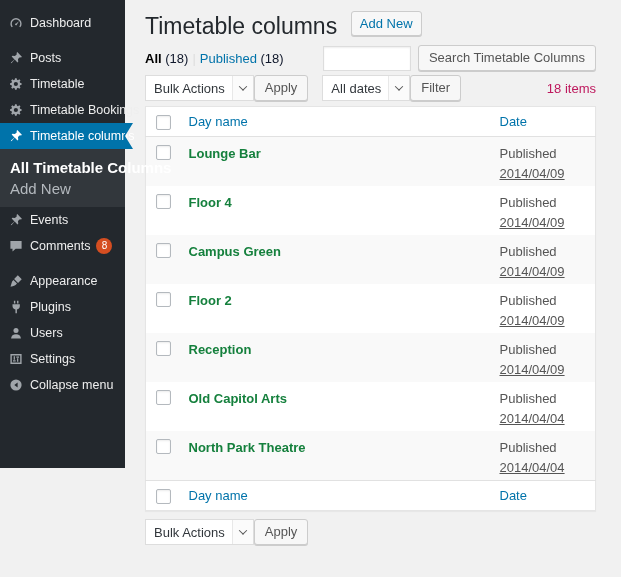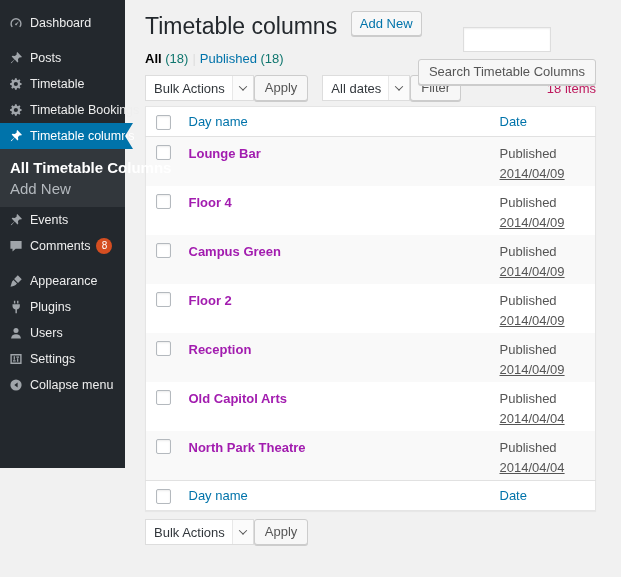--- a/index.html
+++ b/index.html
@@ -41,38 +41,38 @@
 
   
   .content { flex:1; position:relative; padding:9px 25px 10px 20px; background:#f1f1f1; }
   h1.page-title { display:inline-block; margin:0; padding:3px 0 4px; font-size:23px; font-weight:400; color:#23282d; line-height:29px; }
   .page-title-action {
     display:inline-block; vertical-align:6px; margin-left:10px;
     padding:4px 8px; font-size:13px; line-height:15px;
     background:#f7f7f7; border:1px solid #ccc; border-radius:3px;
     color:#0073aa; cursor:pointer; box-shadow:0 1px 0 #ccc; text-decoration:none;
   }
-  .search-box { position:absolute; top:27px; right:25px; display:flex; align-items:center; gap:7px;flex-direction:column; }
+  .search-box { position:absolute; top:45px; right:25px; display:flex; align-items:center; gap:7px; }
   .search-input {
     width:88px; height:25px; padding:0 6px; font-size:13px;
     background:#fff; border:1px solid #ddd; border-radius:0;
     box-shadow:inset 0 1px 2px rgba(0,0,0,.07); outline:none;
     font-family:"Liberation Sans", sans-serif;
   }
   .btn {
     height:26px; padding:0 10px; font-size:13px; line-height:24px;
     background:#f7f7f7; border:1px solid #ccc; border-radius:3px;
     color:#555; cursor:pointer; box-shadow:0 1px 0 #ccc; white-space:nowrap;
     font-family:"Liberation Sans", sans-serif;
   }
   .subsubsub { margin:5px 0 0; font-size:13px; color:#646970; line-height:17px; }
   .subsubsub a { text-decoration:none; cursor:pointer; }
   .subsubsub .view-all { color:#000; font-weight:600; }
   .subsubsub .view-published { color:#0073aa; }
-  .subsubsub .count { color:#0f766e; font-weight:400; }
+  .subsubsub .count { color:#0f172a; font-weight:400; }
   .subsubsub .bar { color:#ddd; margin:0 4px; }
 
   .tablenav { display:flex; align-items:center; margin:8px 0 5px; }
   .tablenav .spacer { width:14px; }
   .wp-select {
     display:inline-flex; align-items:center; height:26px;
     background:#fff; border:1px solid #ddd; padding-left:8px;
     color:#32373c; cursor:pointer; white-space:nowrap;
   }
   .wp-select .chev { width:21px; height:24px; margin-left:7px; border-left:1px solid #e8e8e8; background:#fbfbfb; display:flex; align-items:center; justify-content:center; }
@@ -86,21 +86,21 @@
   }
   .col-check { width:33px; }
   .col-date { width:106px; }
   thead td, thead th { padding:7px 10px 7px; border-bottom:1px solid #e1e1e1; text-align:left; font-weight:400; }
   tfoot td, tfoot th { padding:7px 10px 7px; border-top:1px solid #e1e1e1; text-align:left; font-weight:400; }
   thead td.col-check, tfoot td.col-check, tbody td.col-check { padding:8px 0 0 10px; vertical-align:top; }
   thead a, tfoot a { color:#0073aa; text-decoration:none; cursor:pointer; }
   tbody td { padding:9px 10px 4px; vertical-align:top; line-height:16px; }
   tbody tr { height:47px; }
   tbody tr:nth-child(odd) { background:#f9f9f9; }
-  .row-title { color:#a21caf; font-weight:bold; text-decoration:none; cursor:pointer; }
+  .row-title { color:#15803d; font-weight:bold; text-decoration:none; cursor:pointer; }
   .status-line { display:block; color:#555; }
   .date-line { display:block; color:#555; text-decoration:underline; margin-top:4px; }
   .checkbox {
     display:inline-block; width:15px; height:15px;
     background:#fff; border:1px solid #b4b9be; border-radius:2px;
     box-shadow:inset 0 1px 2px rgba(0,0,0,.08); cursor:pointer;
   }
 </style>
 </head>
 <body>

